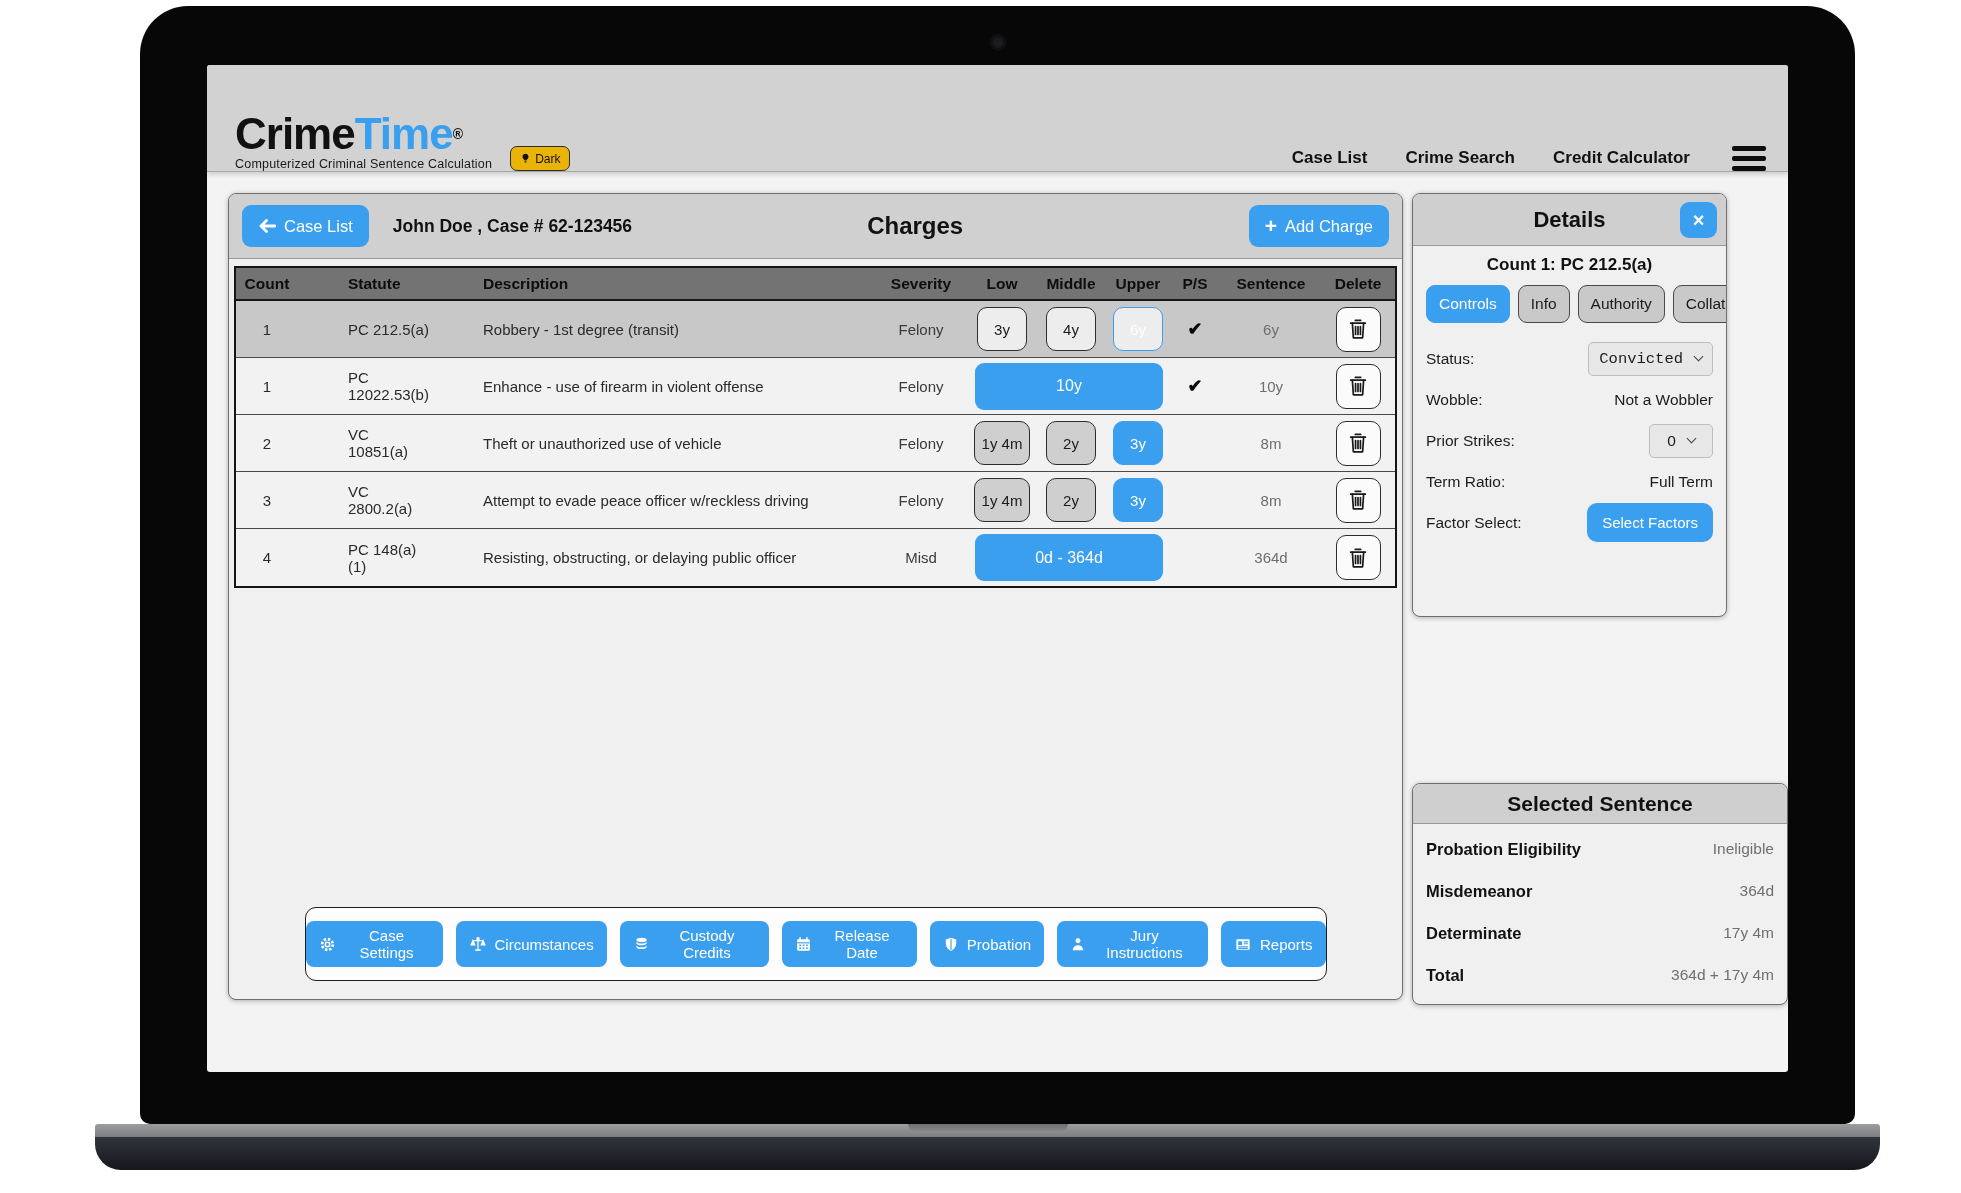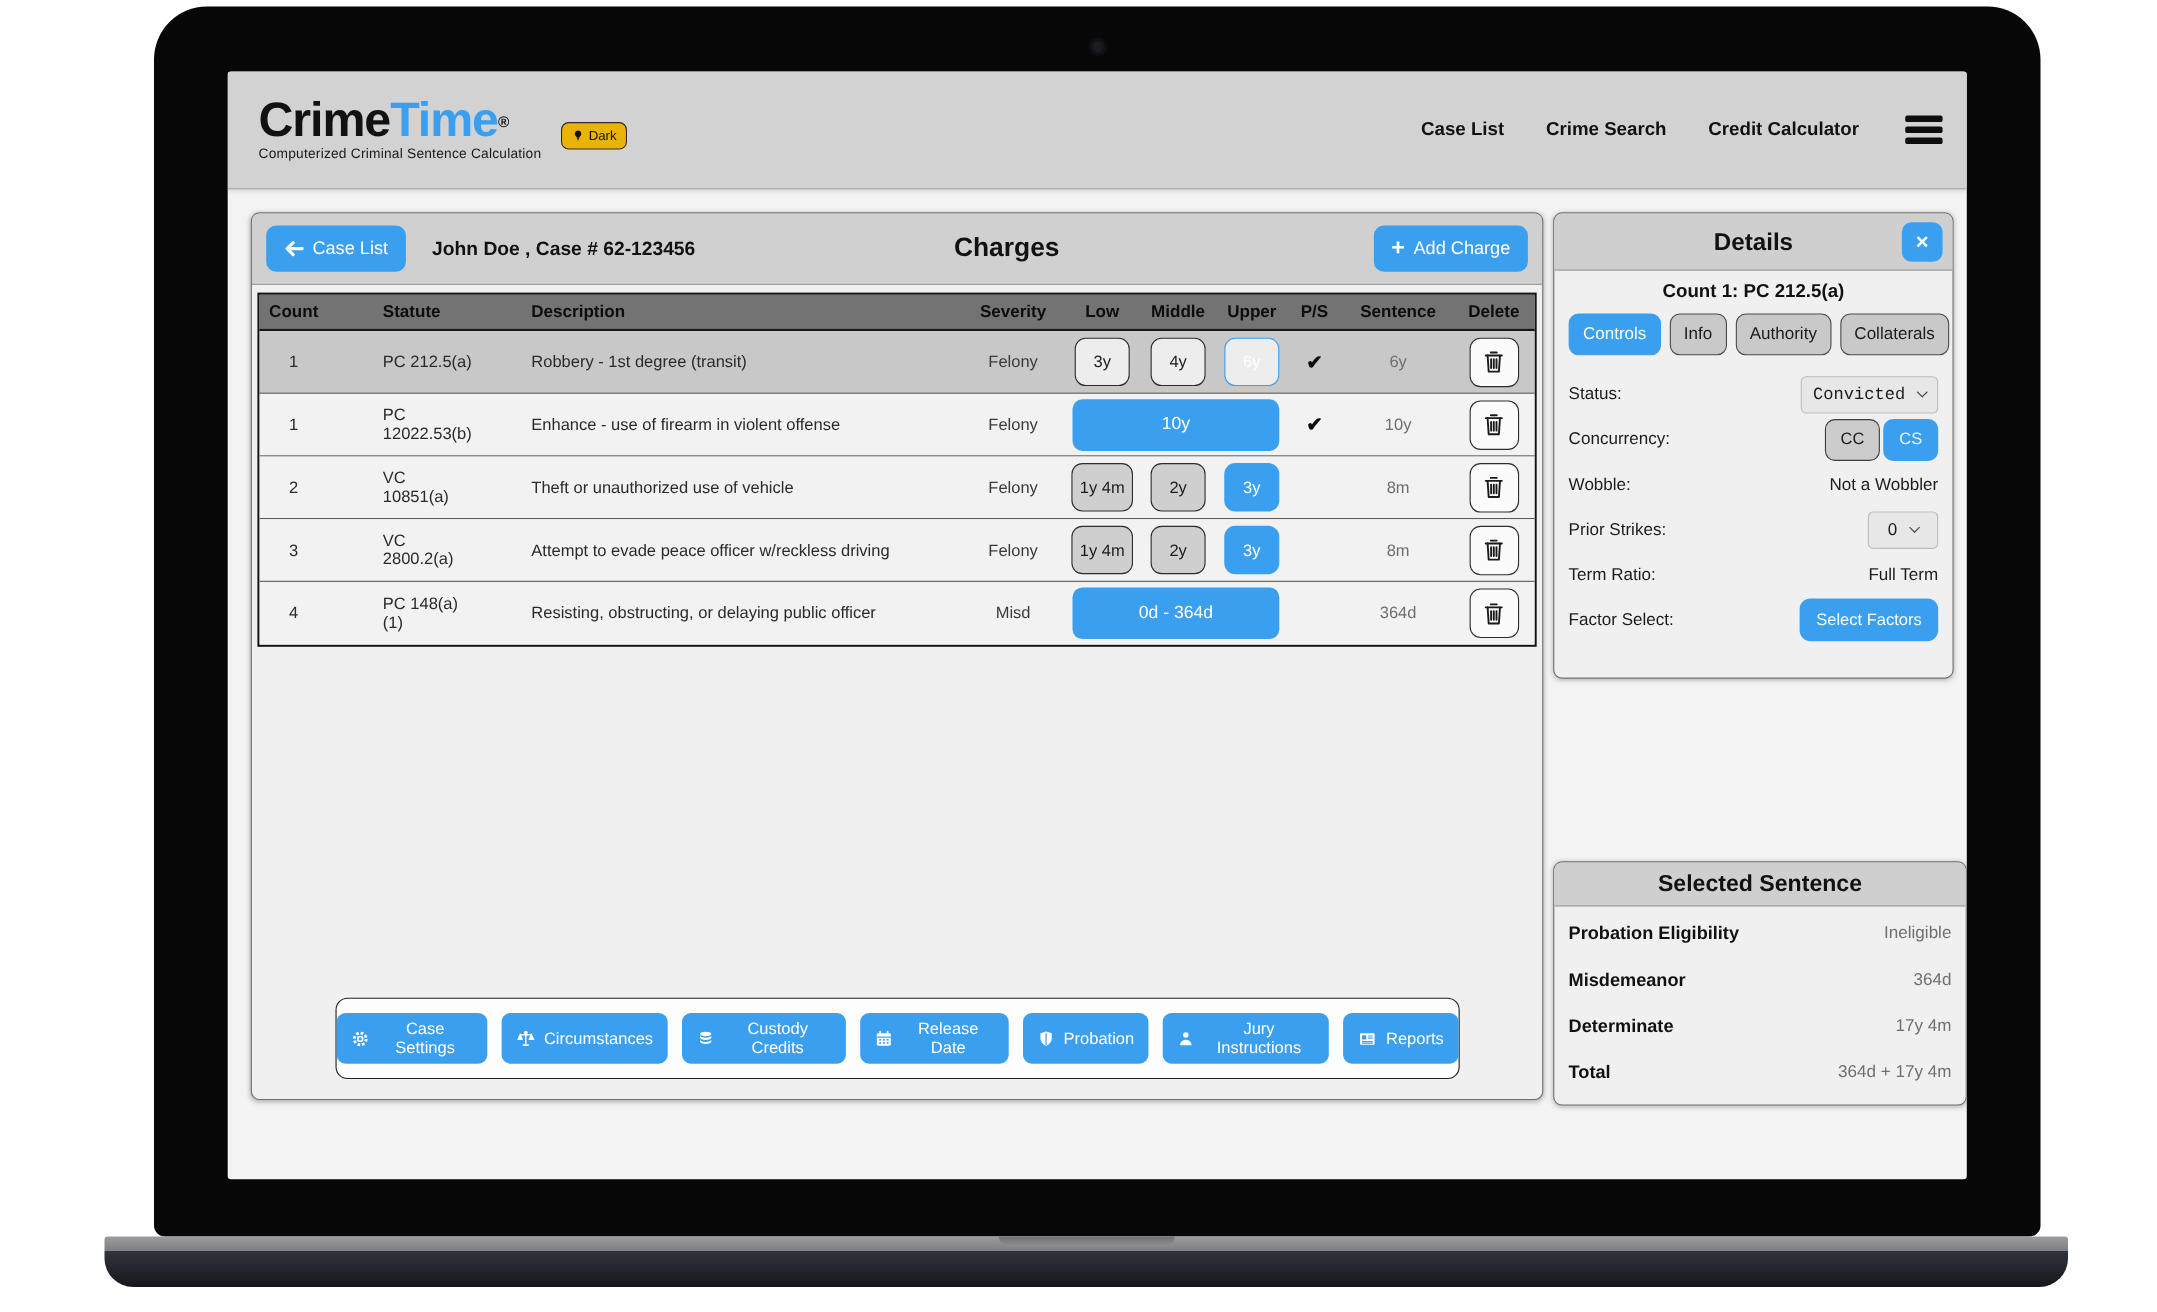--- a/index.html
+++ b/index.html
@@ -22,21 +22,21 @@
           background:linear-gradient(#31343d,#15171c); border-radius:0 0 26px 26px; }
 
   
   .screen { position:absolute; left:67px; top:59px; width:1581px; height:1007px;
             background:#f3f3f3; border-radius:3px; overflow:hidden; }
 
   
   .app-header { position:absolute; left:0; top:0; width:100%; height:107px;
                 background:#d2d2d2; border-bottom:1px solid #a8a8a8;
                 box-shadow:0 2px 5px rgba(0,0,0,.18);
-                display:flex; align-items:center; padding:0 22px 0 28px; }
+                display:flex; align-items:flex-end; padding:0 22px 0 28px; }
   .logo { display:flex; flex-direction:column; }
   .logo-line { font-size:44px; font-weight:bold; letter-spacing:-1px; line-height:40px; color:#111; }
   .logo-time { color:#3b9ff0; }
   .logo-reg { font-size:14px; vertical-align:top; font-weight:bold; color:#111; }
   .tagline { font-size:12.5px; color:#1a1a1a; margin-top:3px; letter-spacing:.2px; }
   .dark-toggle { margin-left:18px; margin-top:10px; display:flex; align-items:center; gap:4px;
                  background:#eab308; border:1.6px solid #2c2c2c; border-radius:7px;
                  padding:4px 9px; font-size:12px; color:#111; cursor:pointer;
                  font-family:inherit; }
   .top-nav { margin-left:auto; display:flex; align-items:center; gap:38px; }
@@ -93,21 +93,21 @@
                cursor:pointer; margin:0 auto; }
 
   
   .toolbar { position:absolute; left:50%; transform:translateX(-50%); bottom:18px;
              width:1022px; height:74px; background:#fdfdfd; border:1.6px solid #1f1f1f;
              border-radius:11px; display:flex; align-items:center; justify-content:center;
              gap:13px; }
   .tool-btn { height:46px; padding:0 13px; font-size:15px; border-radius:8px; }
 
   
-  .details-panel { left:1205px; top:128px; width:364px; height:424px; }
+  .details-panel { left:1205px; top:128px; width:315px; height:424px; }
   .details-head { height:52px; }
   .panel-title { font-size:22px; font-weight:bold; color:#111; }
   .close-btn { position:absolute; right:9px; top:8px; width:37px; height:36px;
                border-radius:9px; font-size:20px; font-weight:bold; padding:0; }
   .details-body { padding:9px 13px 0 13px; }
   .details-sub { text-align:center; font-size:17px; font-weight:bold; color:#111; margin-bottom:10px; }
   .tabs { display:flex; gap:8px; margin-bottom:15px; }
   .tab { height:38px; padding:0 12px; border:1.8px solid #4a4a4a; border-radius:9px;
          background:#c9c9c9; font-size:15.5px; color:#1c1c1c; font-family:inherit; cursor:pointer; }
   .tab.active { background:#3b9ff0; border-color:#3b9ff0; color:#fff; }
@@ -460,27 +460,20 @@
           </div>
 
           <div class="ctl-row">
             <span class="ctl-label">Status:</span>
             <span class="select-box select-status">
               <span>Convicted</span>
               <span class="caret"></span>
             </span>
           </div>
 
-          <div class="ctl-row">
-            <span class="ctl-label">Concurrency:</span>
-            <span class="cc-cs">
-              <button class="cc-btn">CC</button>
-              <button class="cs-btn">CS</button>
-            </span>
-          </div>
 
           <div class="ctl-row">
             <span class="ctl-label">Wobble:</span>
             <span class="ctl-value">Not a Wobbler</span>
           </div>
 
           <div class="ctl-row">
             <span class="ctl-label">Prior Strikes:</span>
             <span class="select-box select-strikes">
               <span>0</span>

